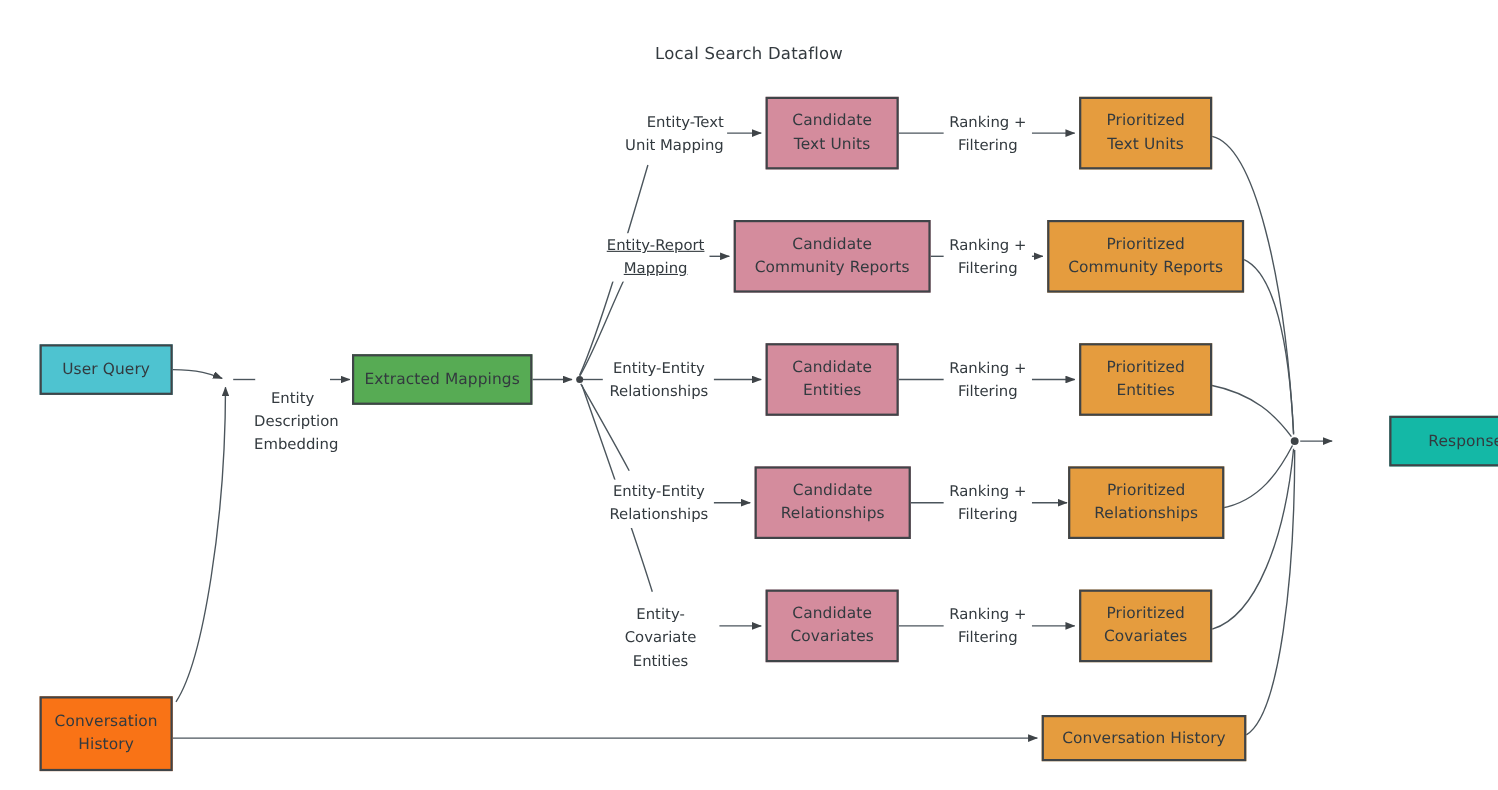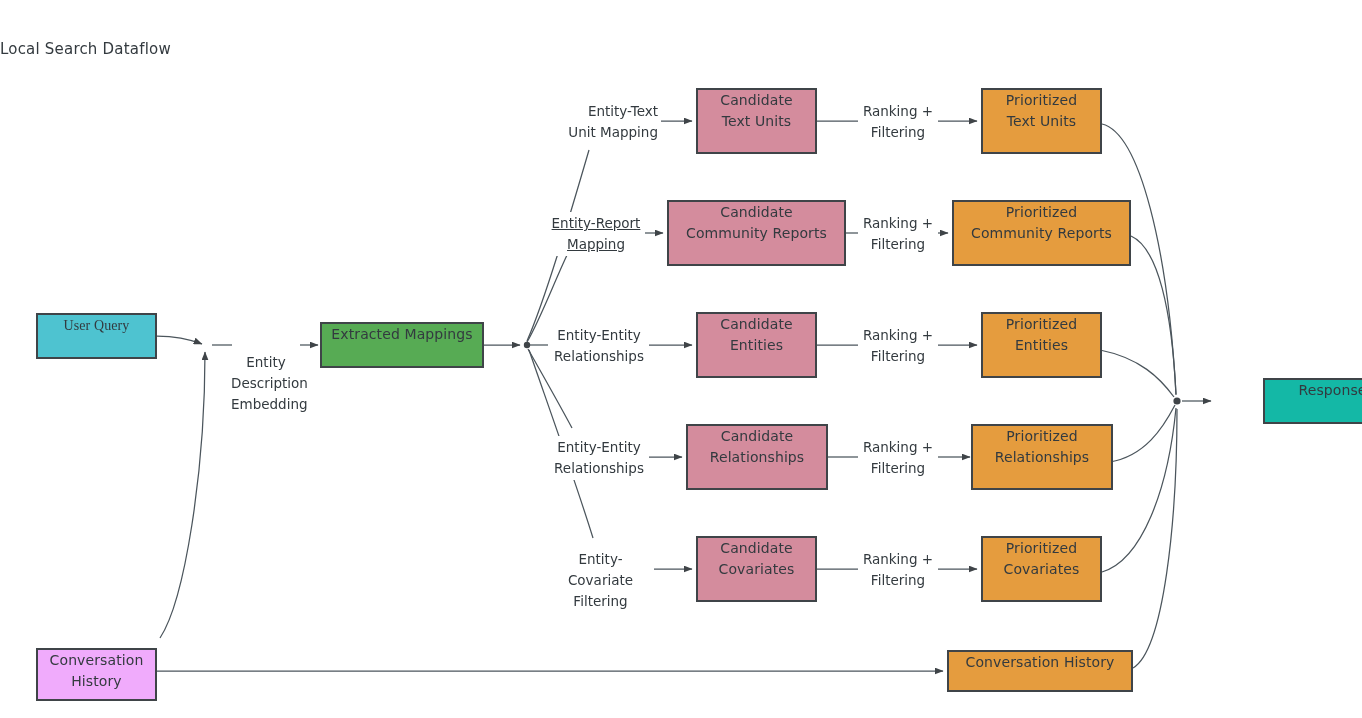--- a/index.html
+++ b/index.html
@@ -23,21 +23,21 @@
     top: 0;
     width: 1362px;
     height: 718px;
     pointer-events: none;
   }
   .node {
     position: absolute;
     box-sizing: border-box;
     border: 2px solid #3f4448;
     display: flex;
-    align-items: flex-start;
+    align-items: center;
     justify-content: center;
     text-align: center;
     color: #333a3f;
     font-size: 14px;
     line-height: 21px;
     letter-spacing: 0.1px;
     z-index: 3;
   }
   .node span {
     display: block;
@@ -54,20 +54,21 @@
     text-align: center;
     white-space: pre-line;
     z-index: 2;
     padding: 1px 3px;
   }
   #diagram-title {
     position: absolute;
     left: 0;
     top: 40px;
     width: 1362px;
+    text-align: center;
     font-size: 15px;
     color: #333a3f;
     letter-spacing: 0.2px;
     z-index: 2;
   }
 </style>
 </head>
 <body>
 
 <div id="diagram-root">
@@ -127,25 +128,25 @@
       <path d="M1133,668 C1164,650 1177,520 1177,409"></path>
 
       <path d="M1182,401 L1211,401" marker-end="url(#arrowhead)"></path>
     </g>
     <g fill="#3f4448" stroke="none">
       <circle cx="527" cy="345" r="3.2"></circle>
       <circle cx="1177" cy="401" r="3.6"></circle>
     </g>
   </svg>
 
-  <div class="node" style="left:36px; top:313px; width:121px; height:46px; background:#4ec3d0;font-family:Liberation Serif, serif;">
+  <div class="node" style="left:36px; top:313px; width:121px; height:46px; background:#4ec3d0;">
     <span>User Query</span>
   </div>
 
-  <div class="node" style="left:36px; top:648px; width:121px; height:53px; background:#f0abfc;">
+  <div class="node" style="left:36px; top:633px; width:121px; height:68px; background:#f97316;">
     <span>Conversation
 History</span>
   </div>
 
   <div class="node" style="left:320px; top:322px; width:164px; height:46px; background:#57ab54;">
     <span>Extracted Mappings</span>
   </div>
 
   <div class="node" style="left:696px; top:88px; width:121px; height:66px; background:#d48c9d;">
     <span>Candidate
@@ -207,21 +208,21 @@
   <div class="edge-label" style="left:547px; top:212px; width:98px;text-decoration:underline;">Entity-Report
 Mapping</div>
 
   <div class="edge-label" style="left:549px; top:324px; width:100px;">Entity-Entity
 Relationships</div>
 
   <div class="edge-label" style="left:549px; top:436px; width:100px;">Entity-Entity
 Relationships</div>
 
   <div class="edge-label" style="left:547px; top:548px; width:107px;">Entity-Covariate
-Filtering</div>
+Entities</div>
 
   <div class="edge-label" style="left:858px; top:100px; width:80px;">Ranking +
 Filtering</div>
   <div class="edge-label" style="left:858px; top:212px; width:80px;">Ranking +
 Filtering</div>
   <div class="edge-label" style="left:858px; top:324px; width:80px;">Ranking +
 Filtering</div>
   <div class="edge-label" style="left:858px; top:436px; width:80px;">Ranking +
 Filtering</div>
   <div class="edge-label" style="left:858px; top:548px; width:80px;">Ranking +

